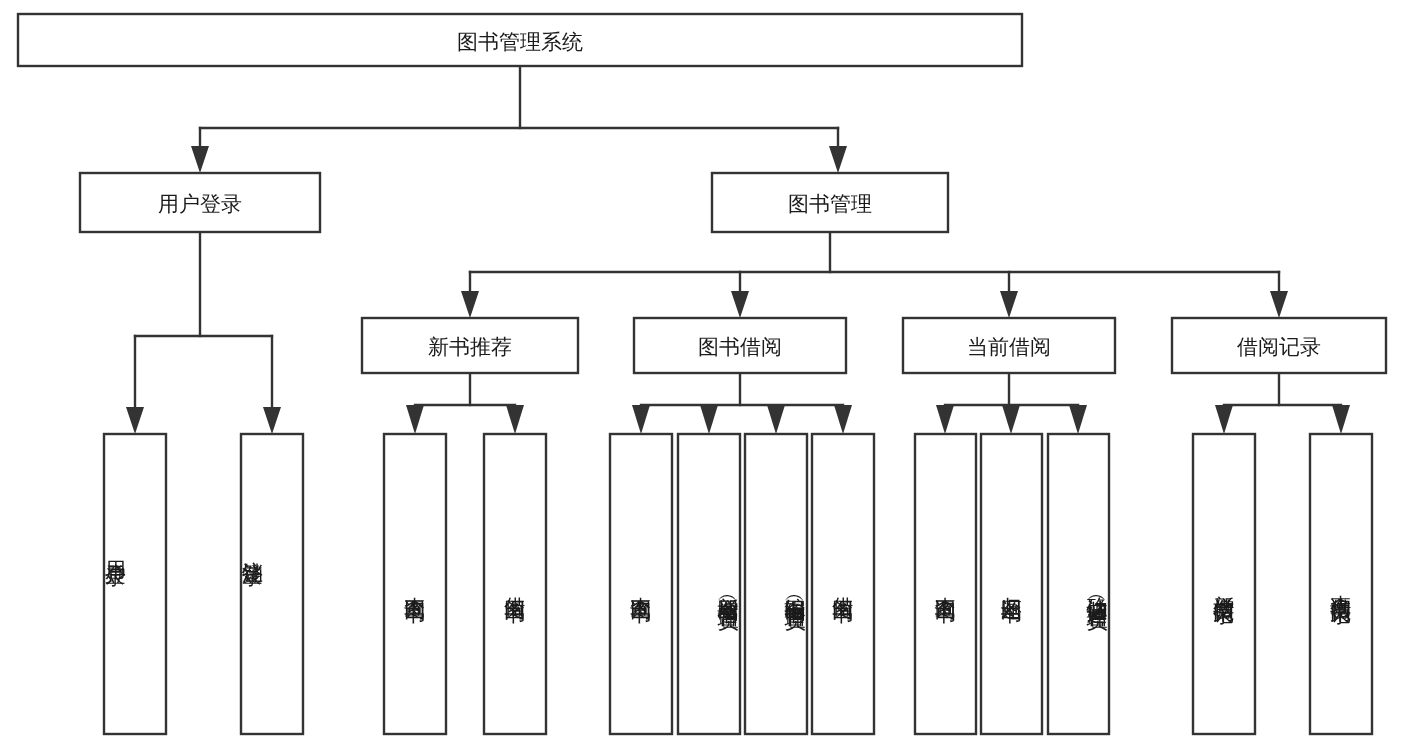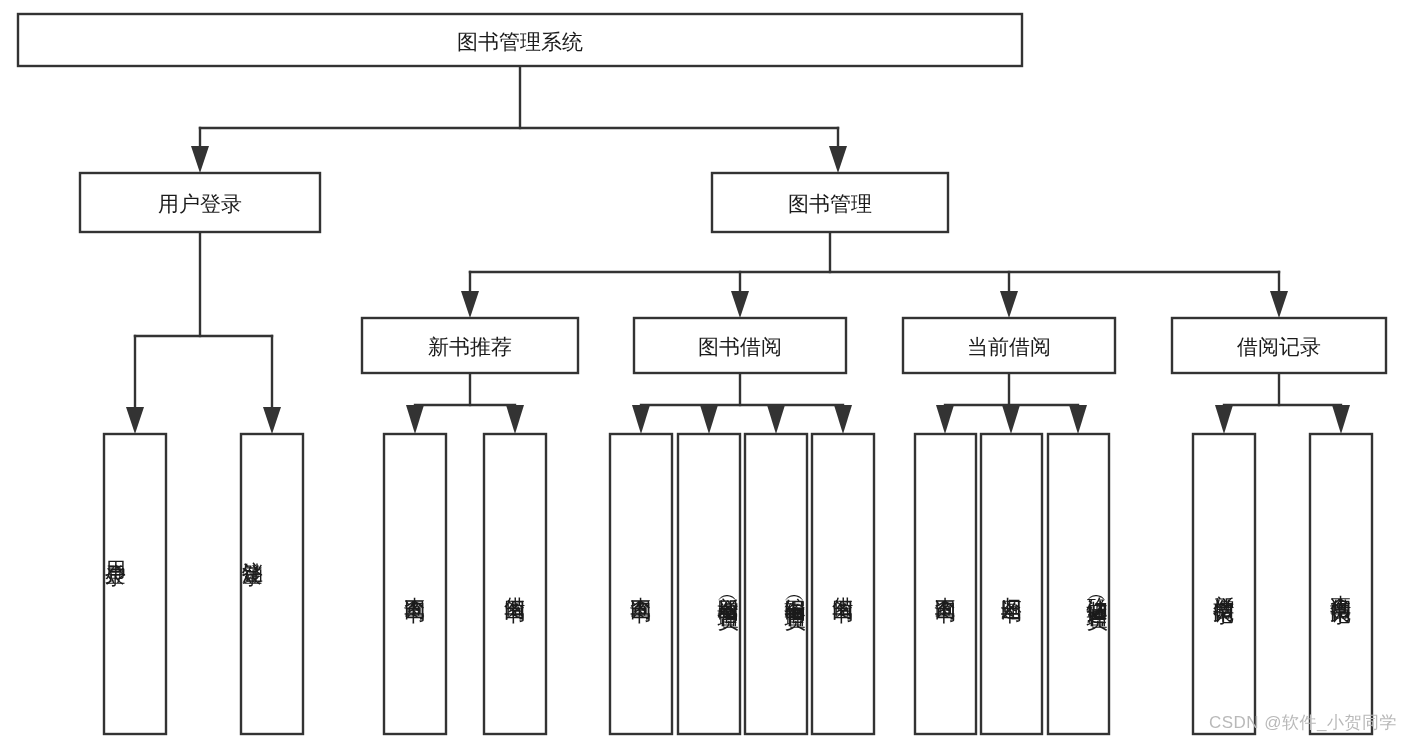--- a/index.html
+++ b/index.html
@@ -190,15 +190,14 @@
   <div class="vert-label" style="left:915px; top:434px; width:61px; height:300px;">查询图书</div>
 
   <div class="vert-label" style="left:981px; top:434px; width:61px; height:300px;">归还图书</div>
 
   <div class="vert-label" style="left:1048px; top:434px; width:61px; height:300px; align-items:flex-start; padding-top:10px; box-sizing:border-box;">确认归还（管理员）</div>
 
   <div class="vert-label" style="left:1193px; top:434px; width:62px; height:300px;">新增借阅记录</div>
 
   <div class="vert-label" style="left:1310px; top:434px; width:62px; height:300px;">查询借阅记录</div>
 
-  <div class="watermark">CSDN @软件_小贺同学</div>
 
 </div>
 
 </body></html>

